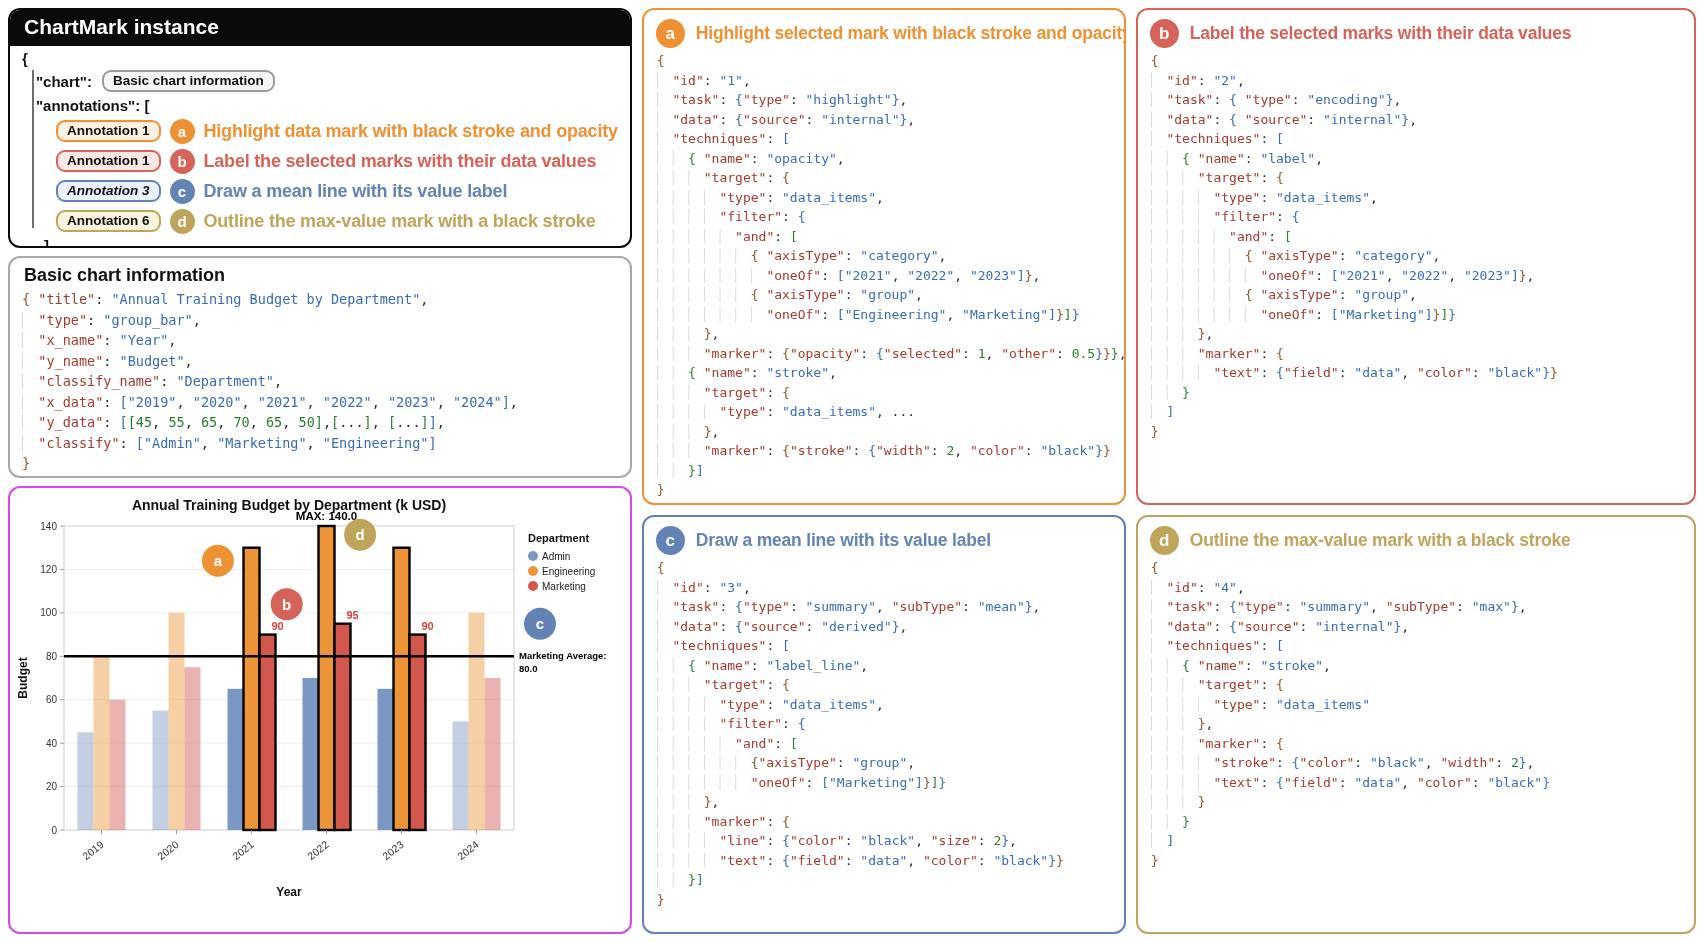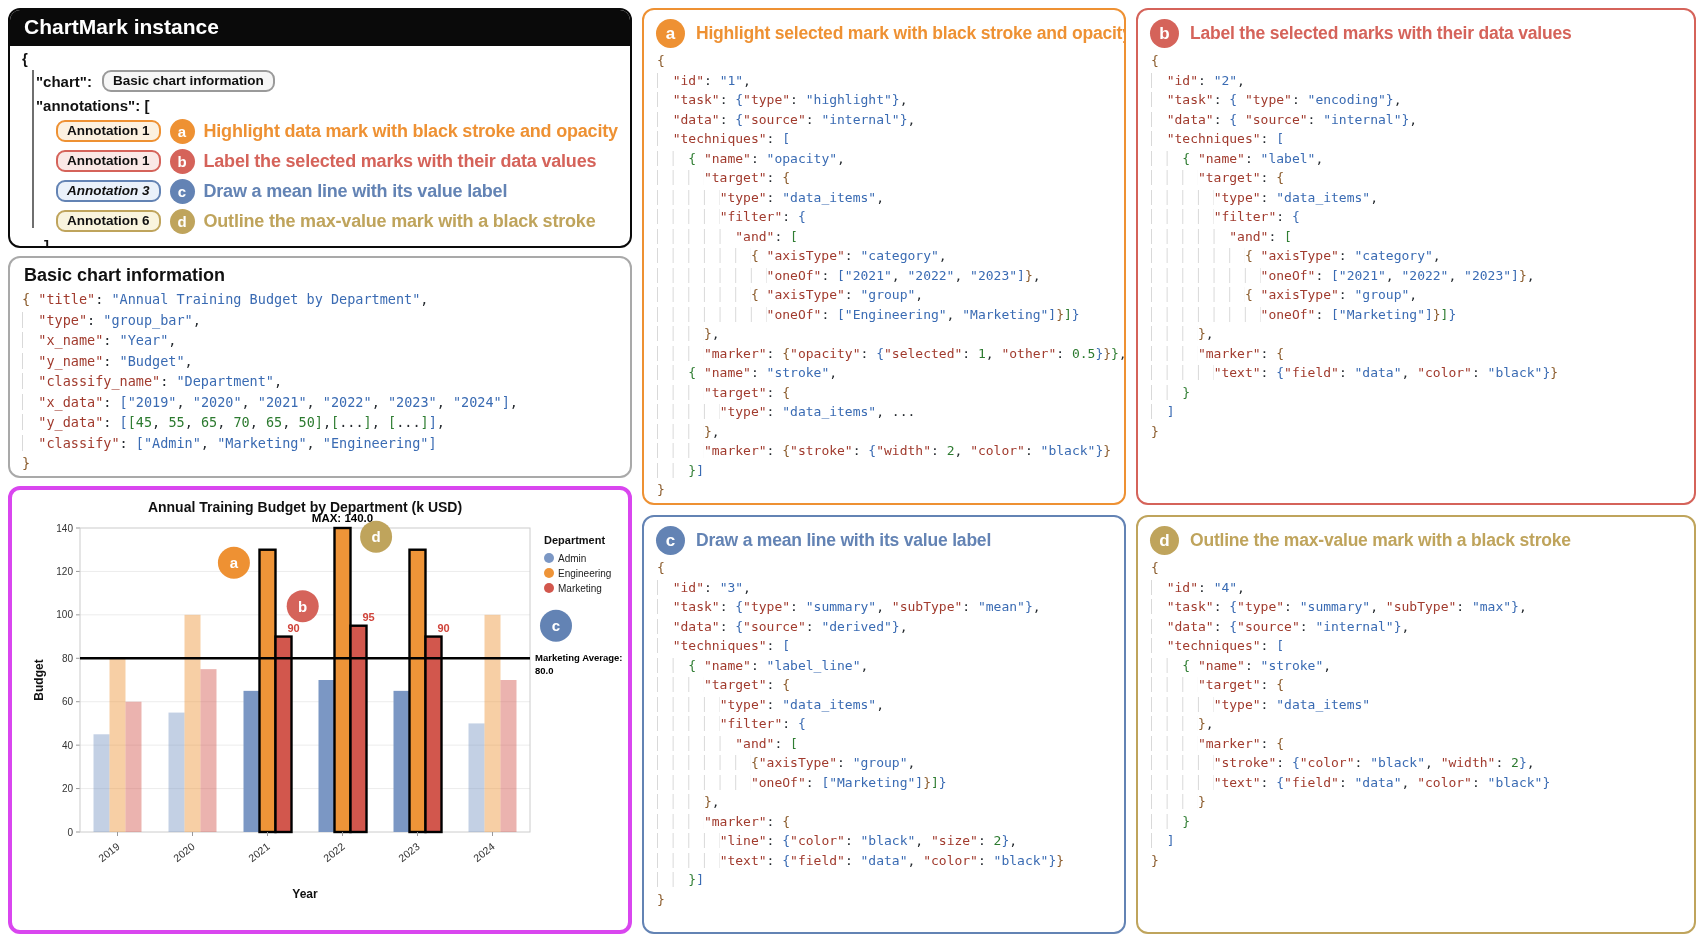--- a/index.html
+++ b/index.html
@@ -26,21 +26,21 @@
   .cm-close1{margin-left:22px}
 
   
   .panel-basic{border:2px solid #a9a9a9;height:222px;padding:6px 12px;overflow:hidden}
   .panel-basic h2{font-size:18px;margin:1px 0 3px 2px;font-weight:bold}
   pre.code{font-family:"DejaVu Sans Mono","Liberation Mono",monospace;font-size:13px;line-height:19.5px;color:#24292e;white-space:pre}
   .panel-basic pre.code{font-size:13.5px;line-height:20.5px}
   .ig{background-image:linear-gradient(to right,#d9d9d9 1px,transparent 1px);background-size:2ch 100%}
 
   
-  .panel-chart{border:4px solid #d946ef;flex:1;padding:4px 4px 0 20px;overflow:hidden}
+  .panel-chart{border:2px solid #d946ef;flex:1;padding:4px 4px 0 6px;overflow:hidden}
   svg{overflow:visible}
   svg text{font-family:"Liberation Sans",sans-serif}
 
   
   .code-panel{border:2.5px solid #999;overflow:hidden}
   .cp-header{display:flex;align-items:center;gap:11px;padding:9px 12px 2px}
   .cp-header .badge{width:29px;height:29px;font-size:17px}
   .cp-title{font-weight:bold;font-size:17.5px;white-space:nowrap;letter-spacing:-.2px}
   .code-panel pre.code{padding:1px 6px 4px 13px}
   #panel-a{height:497px}

